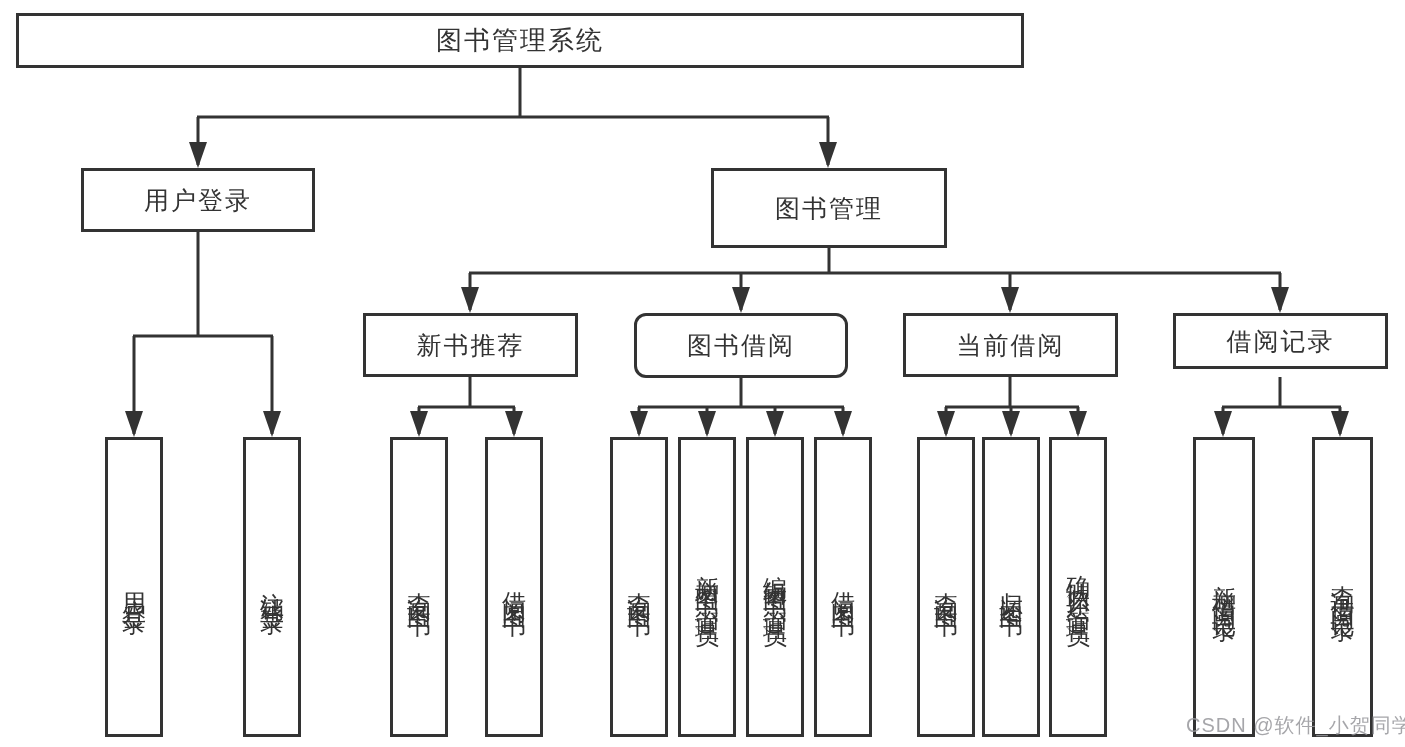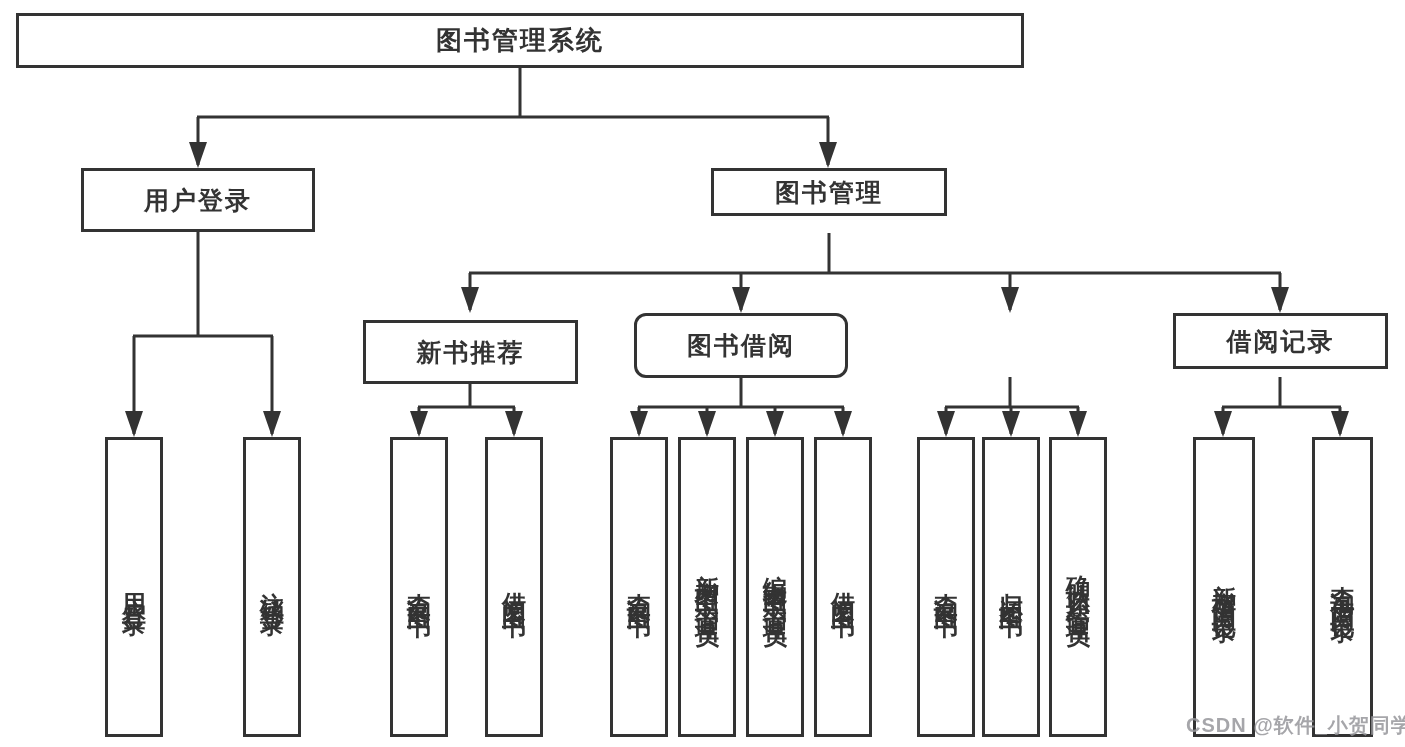--- a/index.html
+++ b/index.html
@@ -8,21 +8,20 @@
     font-family: "Liberation Sans", sans-serif;
     background: #ffffff;
     color: #333333;
   }
   .canvas {
     position: relative;
     width: 1405px;
     height: 747px;
     background: #ffffff;
     overflow: hidden;
-    font-weight: bold;
   }
   .connectors {
     position: absolute;
     left: 0; top: 0;
     width: 1405px; height: 747px;
     pointer-events: none;
   }
   .node {
     position: absolute;
     background: #ffffff;
@@ -99,29 +98,32 @@
     </g>
   </svg>
 
   <div class="node hbox root" style="left:16px; top:13px; width:1008px; height:55px;">
     <span>图书管理系统</span>
   </div>
 
   <div class="node hbox" style="left:81px; top:168px; width:234px; height:64px;">
     <span>用户登录</span>
   </div>
-  <div class="node hbox" style="left:711px; top:168px; width:236px; height:48px;align-items:center;">
+  <div class="node hbox" style="left:711px; top:168px; width:236px; height:80px;align-items:center;">
     <span>图书管理</span>
   </div>
 
-  <div class="node hbox" style="left:363px; top:313px; width:215px; height:64px;margin-top:7px;">
+  <div class="node hbox" style="left:363px; top:313px; width:215px; height:64px;">
     <span>新书推荐</span>
   </div>
   <div class="node hbox" style="left:634px; top:313px; width:214px; height:65px;border-radius:12px;">
     <span>图书借阅</span>
+  </div>
+  <div class="node hbox" style="left:903px; top:313px; width:215px; height:64px;">
+    <span>当前借阅</span>
   </div>
   <div class="node hbox" style="left:1173px; top:313px; width:215px; height:56px;">
     <span>借阅记录</span>
   </div>
 
   <div class="node vbox" style="left:105px; top:437px; width:58px; height:300px;">
     <span>用户登录</span>
   </div>
   <div class="node vbox" style="left:243px; top:437px; width:58px; height:300px;">
     <span>注销登录</span>

